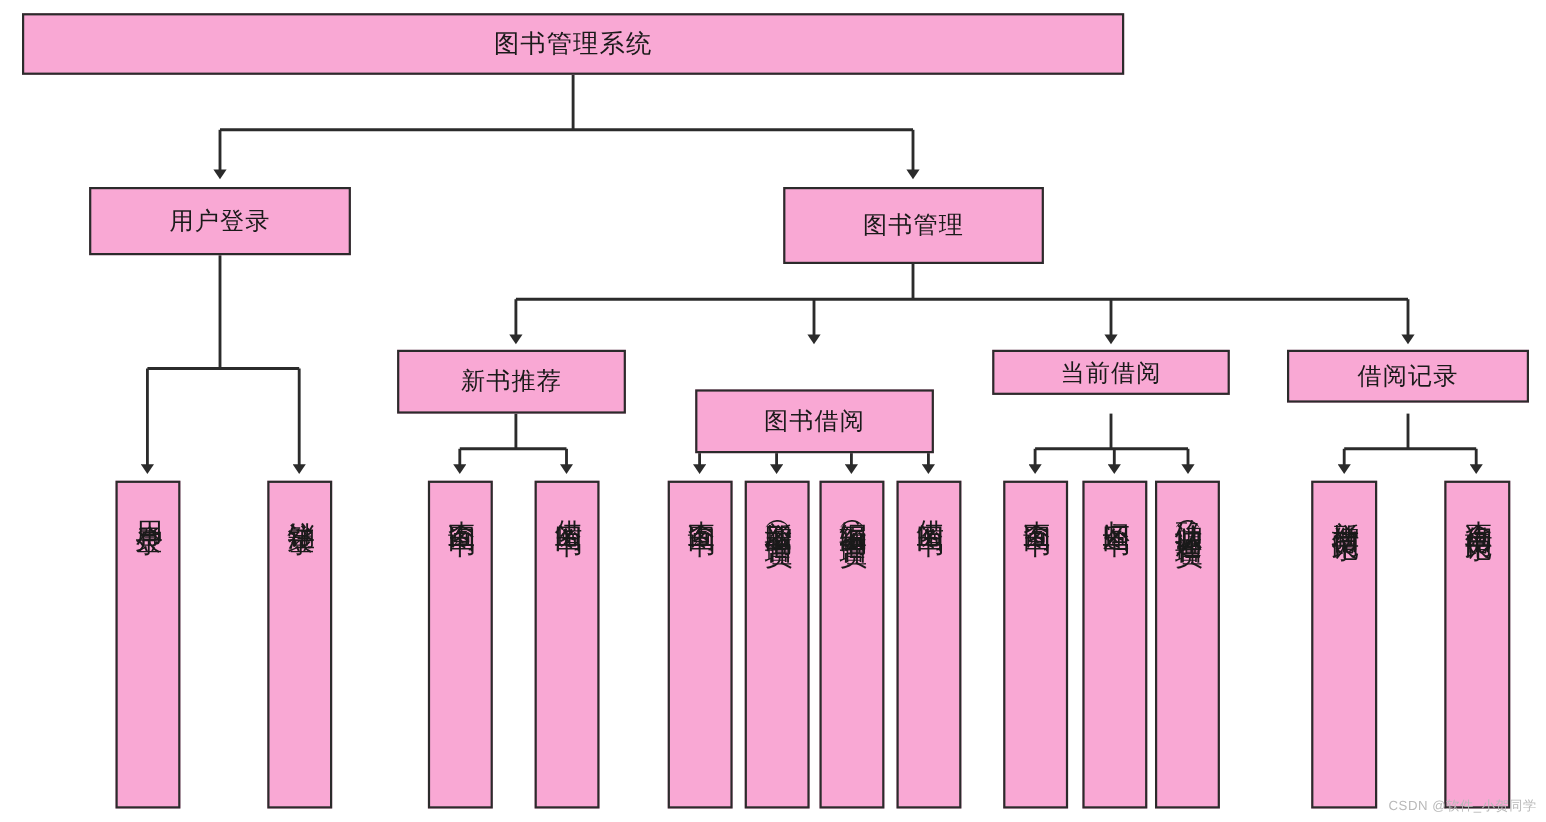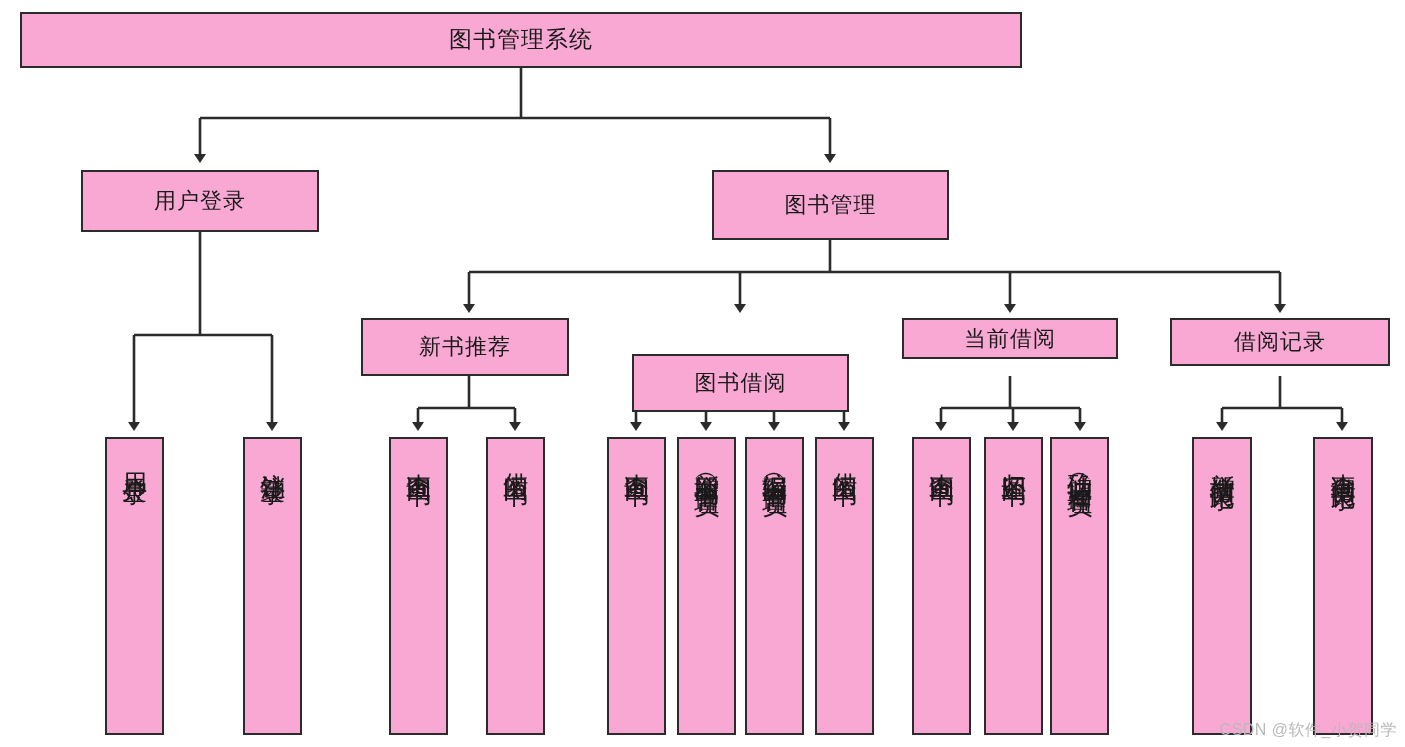--- a/index.html
+++ b/index.html
@@ -55,21 +55,21 @@
     letter-spacing: 3px;
     white-space: nowrap;
   }
   .node.title .label {
     font-size: 23px;
   }
   .watermark {
     position: absolute;
     right: 8px;
     bottom: 6px;
-    font-size: 16px;
+    font-size: 12px;
     color: #b9b9b9;
     letter-spacing: 0.5px;
     white-space: nowrap;
   }
 </style>
 </head>
 <body>
 
 <div id="canvas">
 

